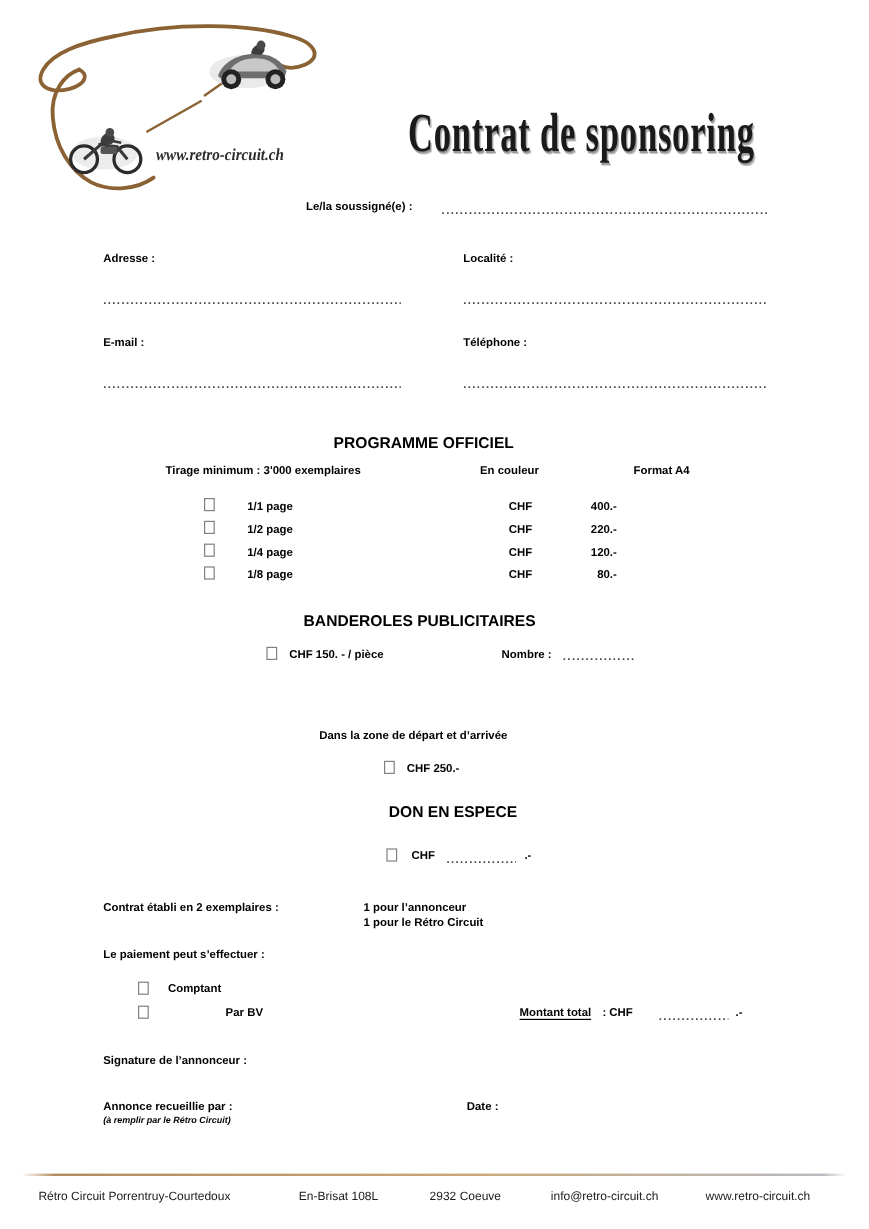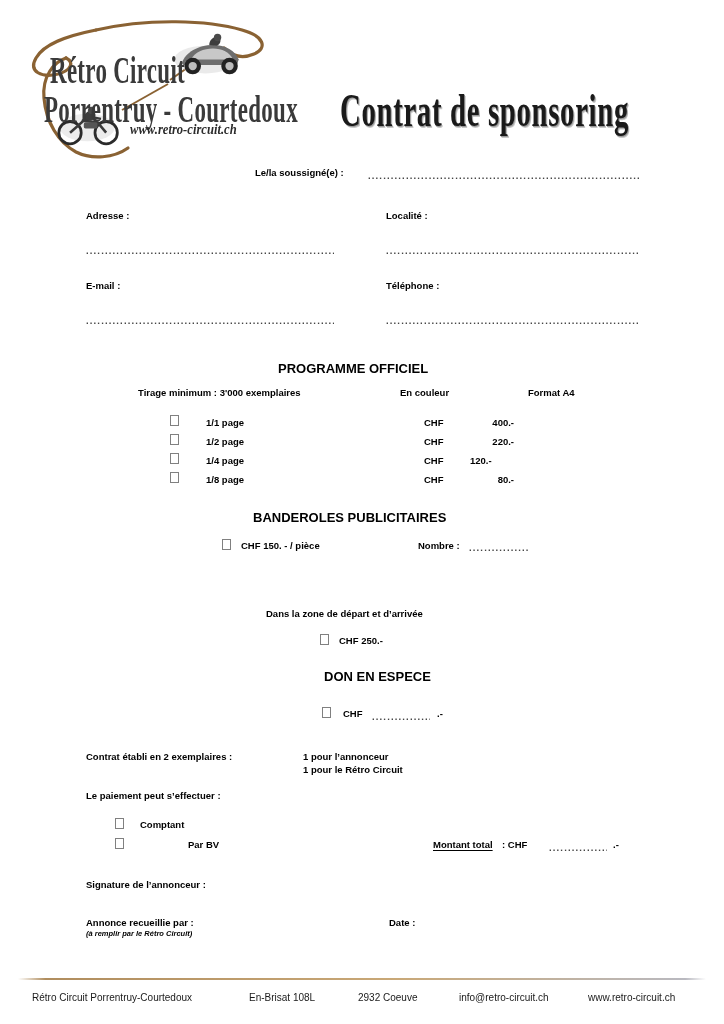--- a/index.html
+++ b/index.html
@@ -177,24 +177,20 @@
         <circle cx="14" cy="38" r="13" fill="none" stroke="#2b2b2b" stroke-width="3.2"></circle>
         <circle cx="56" cy="38" r="13" fill="none" stroke="#2b2b2b" stroke-width="3.2"></circle>
         <path d="M 14 38 L 30 24 L 46 26 L 56 38" fill="none" stroke="#3a3a3a" stroke-width="3"></path>
         <path d="M 28 24 L 40 20 L 50 22" fill="none" stroke="#3a3a3a" stroke-width="2.6"></path>
         <path d="M 30 22 C 30 14, 38 10, 42 14 C 46 18, 42 24, 38 24 Z" fill="#3d3d3d"></path>
         <circle cx="39" cy="12" r="4.2" fill="#4a4a4a"></circle>
         <rect x="30" y="26" width="16" height="7" rx="2" fill="#555"></rect>
       </g>
     </svg>
 
-    <div class="logo-text-wrap">
-      <div class="logo-line1">Rétro  Circuit</div>
-      <div class="logo-line2">Porrentruy - Courtedoux</div>
-    </div>
     <div class="logo-url">www.retro-circuit.ch</div>
   </div>
 
   <div class="doc-title">Contrat de sponsoring</div>
 
   <div class="t" style="left:255px; top:167px;">Le/la soussigné(e)  :</div>
   <div class="dots" style="left:368px; top:171px; width:272px;">..............................................................................................</div>
 
   <div class="t" style="left:86px; top:210px;">Adresse :</div>
   <div class="dots" style="left:86px; top:246px; width:248px;">............................................................................</div>
@@ -220,21 +216,21 @@
   <div class="t" style="left:470px; top:417px; width:44px; text-align:right;">400.-</div>
 
   <div class="cbox" style="left:170px; top:434px;"></div>
   <div class="t" style="left:206px; top:436px;">1/2 page</div>
   <div class="t" style="left:424px; top:436px;">CHF</div>
   <div class="t" style="left:470px; top:436px; width:44px; text-align:right;">220.-</div>
 
   <div class="cbox" style="left:170px; top:453px;"></div>
   <div class="t" style="left:206px; top:455px;">1/4 page</div>
   <div class="t" style="left:424px; top:455px;">CHF</div>
-  <div class="t" style="left:470px; top:455px; width:44px; text-align:left;">120.-</div>
+  <div class="t" style="left:470px; top:455px; width:44px; text-align:right;">120.-</div>
 
   <div class="cbox" style="left:170px; top:472px;"></div>
   <div class="t" style="left:206px; top:474px;">1/8 page</div>
   <div class="t" style="left:424px; top:474px;">CHF</div>
   <div class="t" style="left:470px; top:474px; width:44px; text-align:right;">80.-</div>
 
   <div class="section-head" style="left:253px; top:510px;">BANDEROLES PUBLICITAIRES</div>
 
   <div class="cbox" style="left:222px; top:539px;"></div>
   <div class="t" style="left:241px; top:540px;">CHF 150. - / pièce</div>

